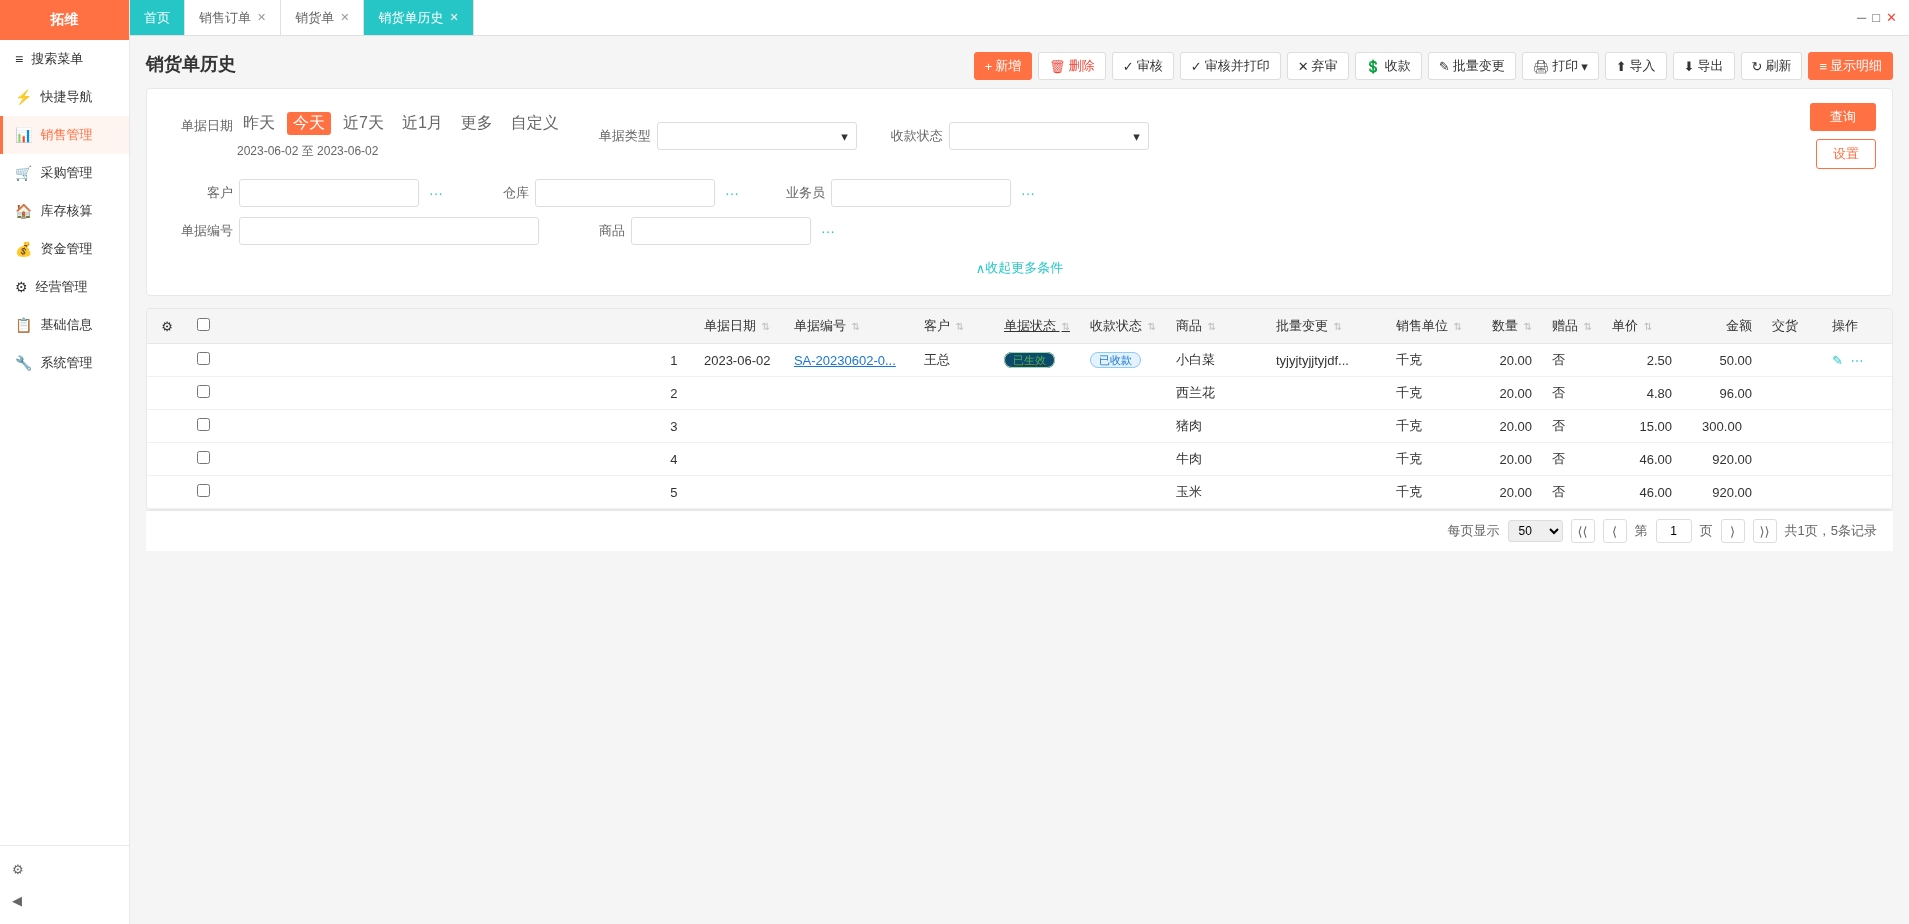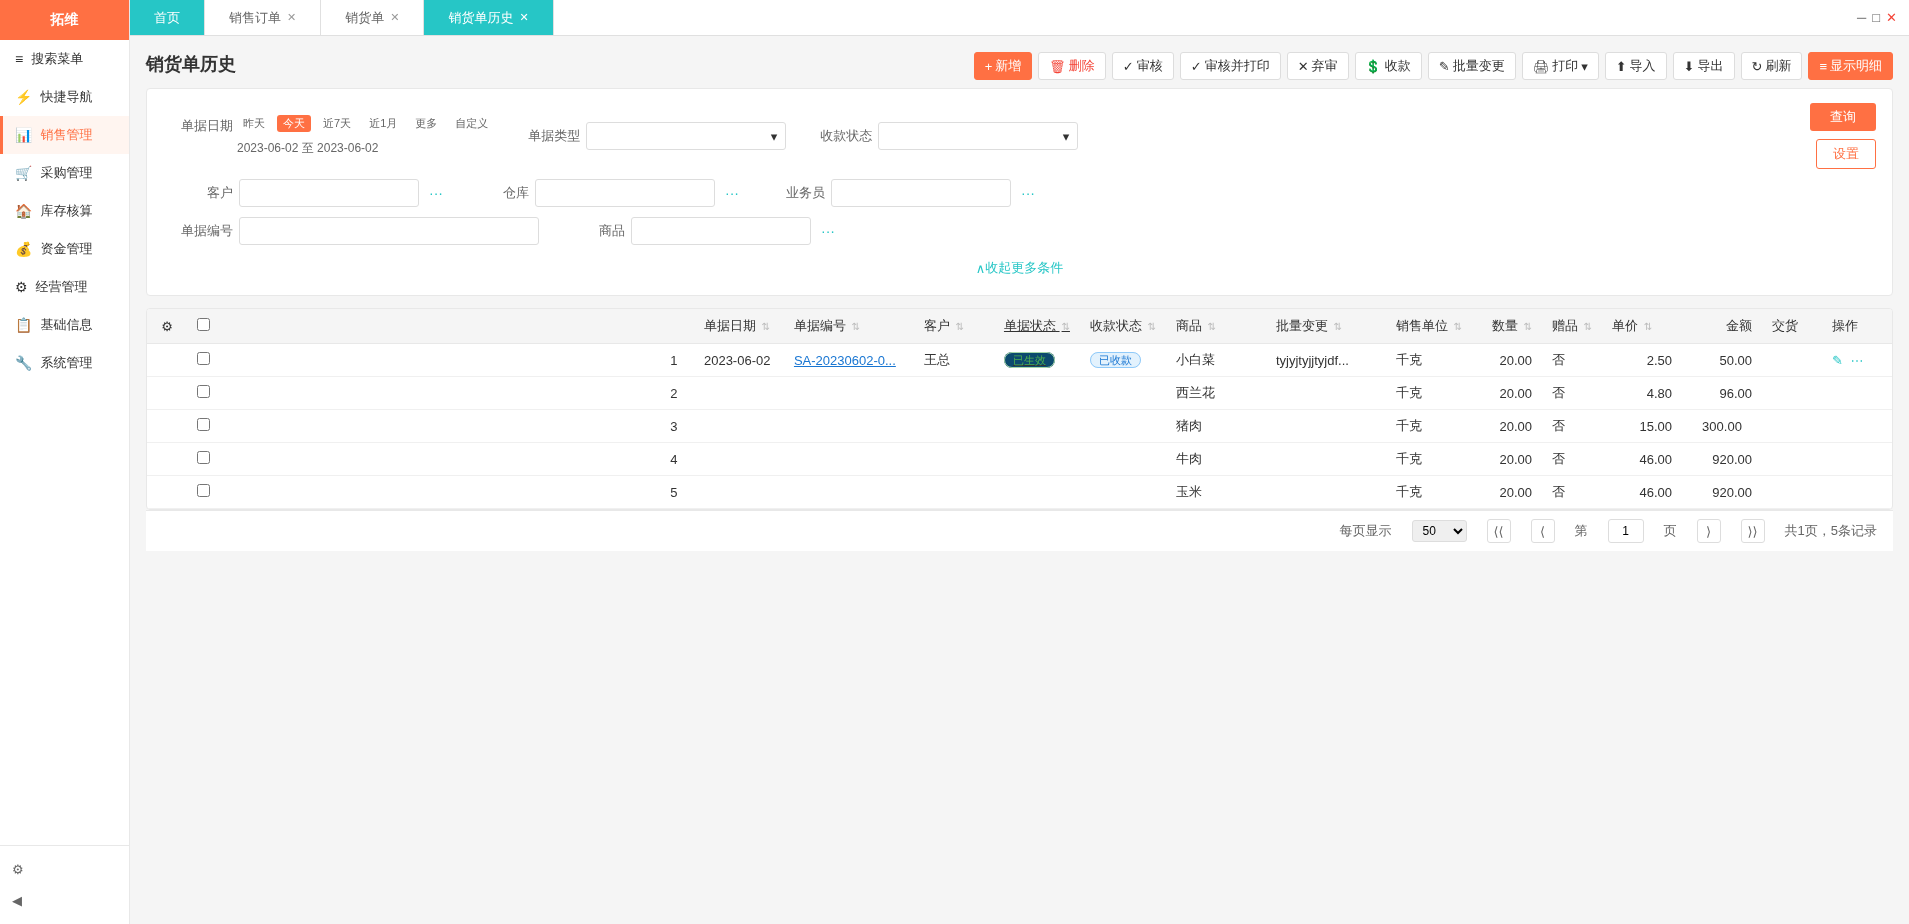--- a/index.html
+++ b/index.html
@@ -60,21 +60,21 @@
       background: #fff;
       border-bottom: 1px solid #e0e0e0;
       display: flex;
       align-items: center;
       height: 36px;
       flex-shrink: 0;
     }
     .tab {
       display: flex;
       align-items: center;
-      padding: 0 24px;
+      padding: 0 14px;
       height: 100%;
       cursor: pointer;
       color: #666;
       border-right: 1px solid #e0e0e0;
       white-space: nowrap;
       font-size: 13px;
     }
     .tab.active {
       color: #fff;
       background: #26c6c6;
@@ -173,21 +173,21 @@
     }
     .date-badge-row {
       display: flex;
       align-items: center;
       gap: 6px;
       margin-bottom: 4px;
     }
     .date-badge {
       padding: 1px 6px;
       border-radius: 3px;
-      font-size: 11px;
+      font-size: 16px;
       cursor: pointer;
       color: #666;
     }
     .date-badge.active {
       background: #ff7043;
       color: #fff;
     }
     .date-range {
       font-size: 12px;
       color: #666;
@@ -278,21 +278,21 @@
     .footer-label { color: #666; margin-right: 20px; }
 
     
     .pagination {
       display: flex;
       align-items: center;
       justify-content: flex-end;
       padding: 8px 16px;
       background: #fff;
       border-top: 1px solid #e8e8e8;
-      gap: 20px;
+      gap: 8px;
       font-size: 12px;
       color: #666;
     }
     .page-size-select {
       border: 1px solid #ddd;
       border-radius: 3px;
       padding: 2px 6px;
       font-size: 12px;
     }
     .page-btn {

